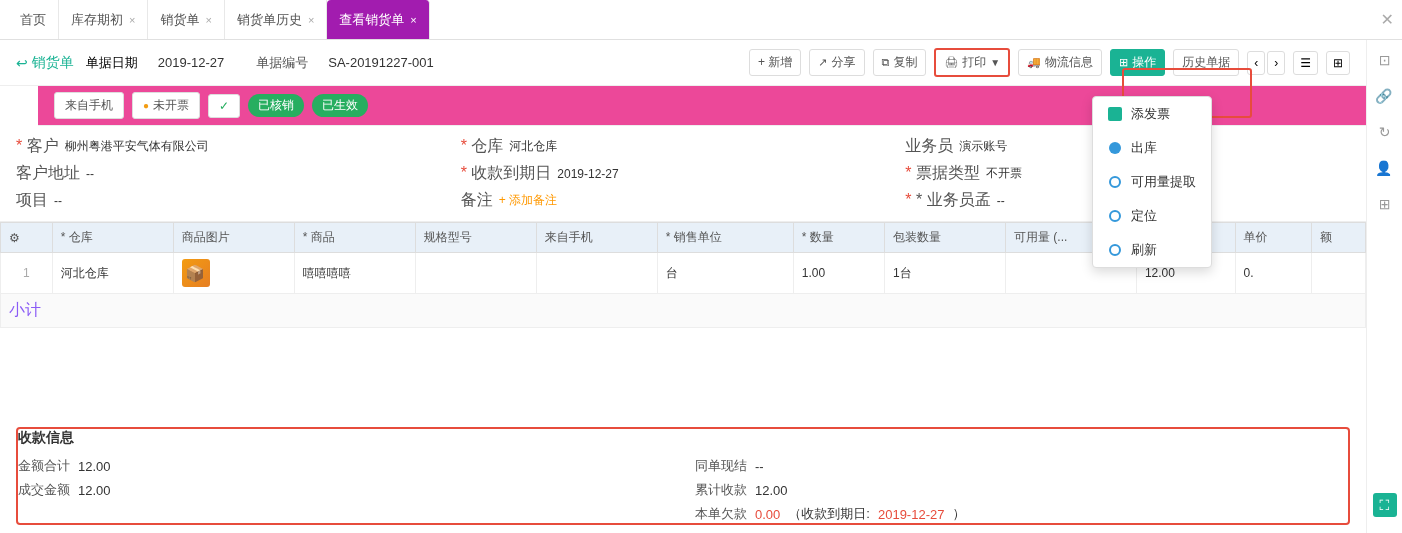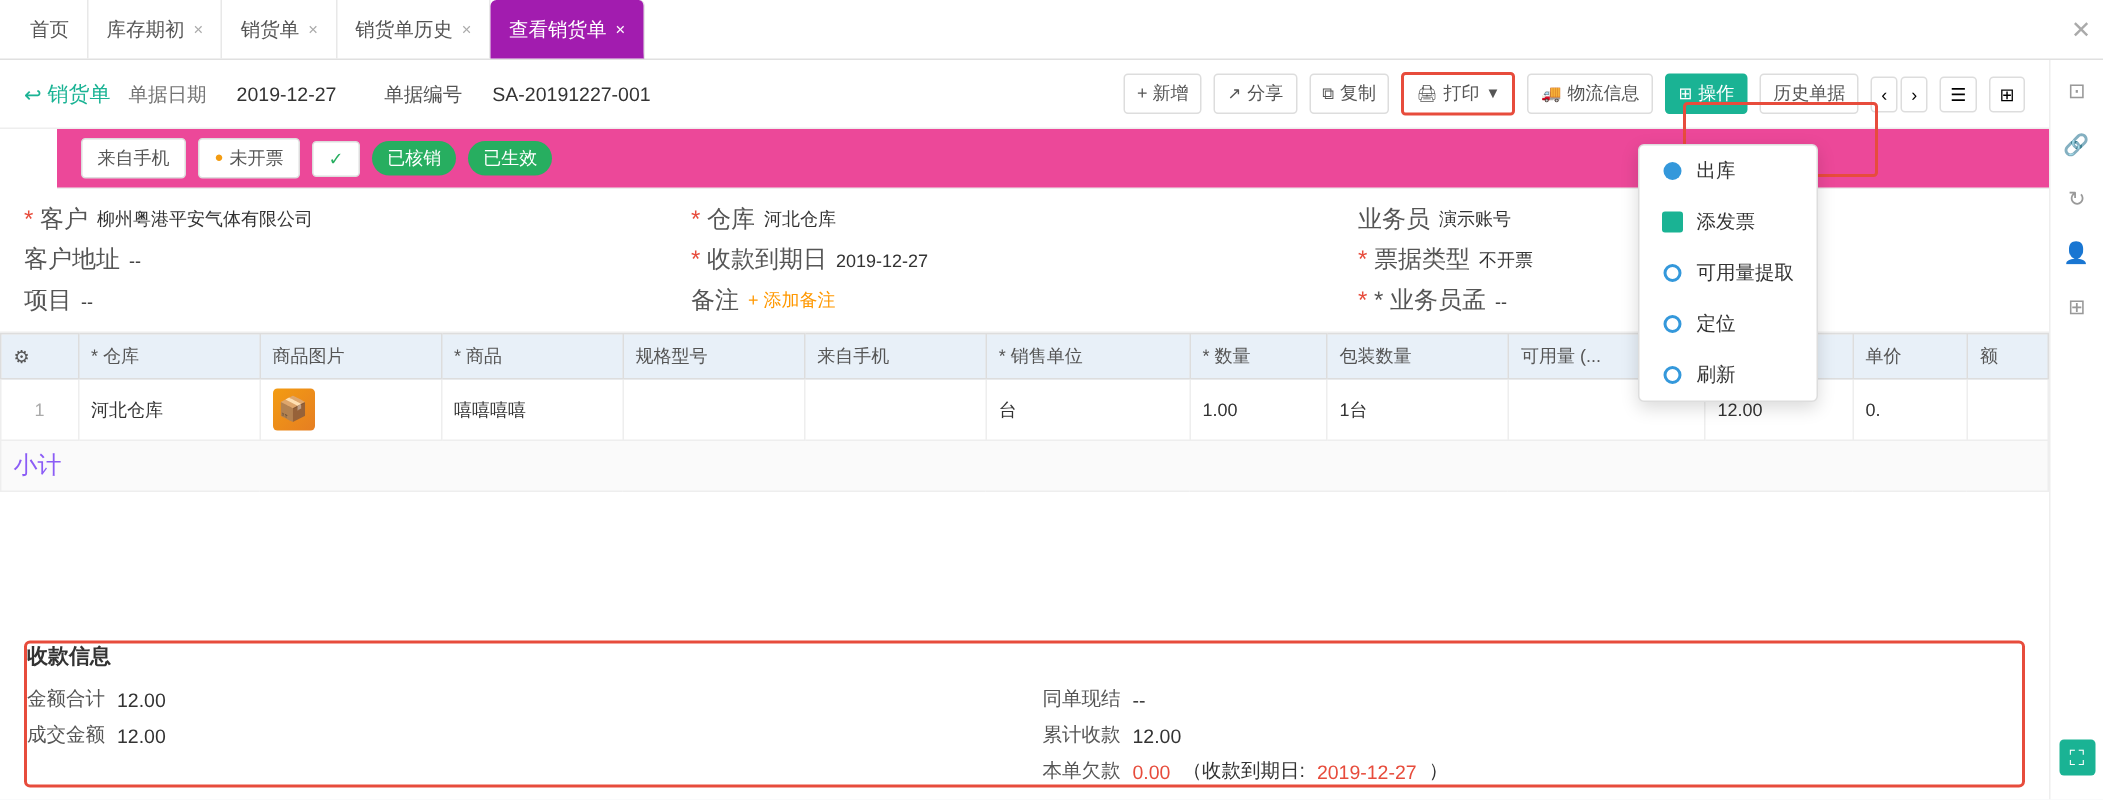--- a/index.html
+++ b/index.html
@@ -106,21 +106,21 @@
 
   <div class="main-content" style="position: relative; margin-right: 36px;">
 
     <div class="doc-header">
       <div class="doc-title-area">
         <div class="doc-icon">
           <span style="color: #1ab394;">↩</span>
           <span>销货单</span>
         </div>
         <div class="doc-meta">
-          <span style="color:#737373;">单据日期</span>
+          <span style="color:#000000;">单据日期</span>
           <span style="margin-left:4px;">2019-12-27</span>
           <span style="color:#555; margin-left:16px;">单据编号</span>
           <span style="margin-left:4px;">SA-20191227-001</span>
         </div>
       </div>
       <div class="doc-actions">
         <button class="btn-action">
           <span>+ 新增</span>
         </button>
         <button class="btn-action">
@@ -296,32 +296,32 @@
     <div class="sidebar-icon">👤</div>
     <div class="sidebar-icon">⊞</div>
     <div style="margin-top: auto; margin-bottom: 8px;">
       <div class="sidebar-icon active">⛶</div>
     </div>
   </div>
 
   <div class="dropdown-overlay">
     <div class="dropdown-item">
       <div class="dropdown-icon">
+        <div class="icon-square"></div>
+      </div>
+      <span>添发票</span>
+    </div>
+    <div class="dropdown-item">
+      <div class="dropdown-icon">
         <div class="icon-circle"></div>
       </div>
       <span>出库</span>
     </div>
     <div class="dropdown-item">
       <div class="dropdown-icon">
-        <div class="icon-square"></div>
-      </div>
-      <span>添发票</span>
-    </div>
-    <div class="dropdown-item">
-      <div class="dropdown-icon">
         <div class="icon-circle-outline"></div>
       </div>
       <span>可用量提取</span>
     </div>
     <div class="dropdown-item">
       <div class="dropdown-icon">
         <div class="icon-circle-outline"></div>
       </div>
       <span>定位</span>
     </div>

